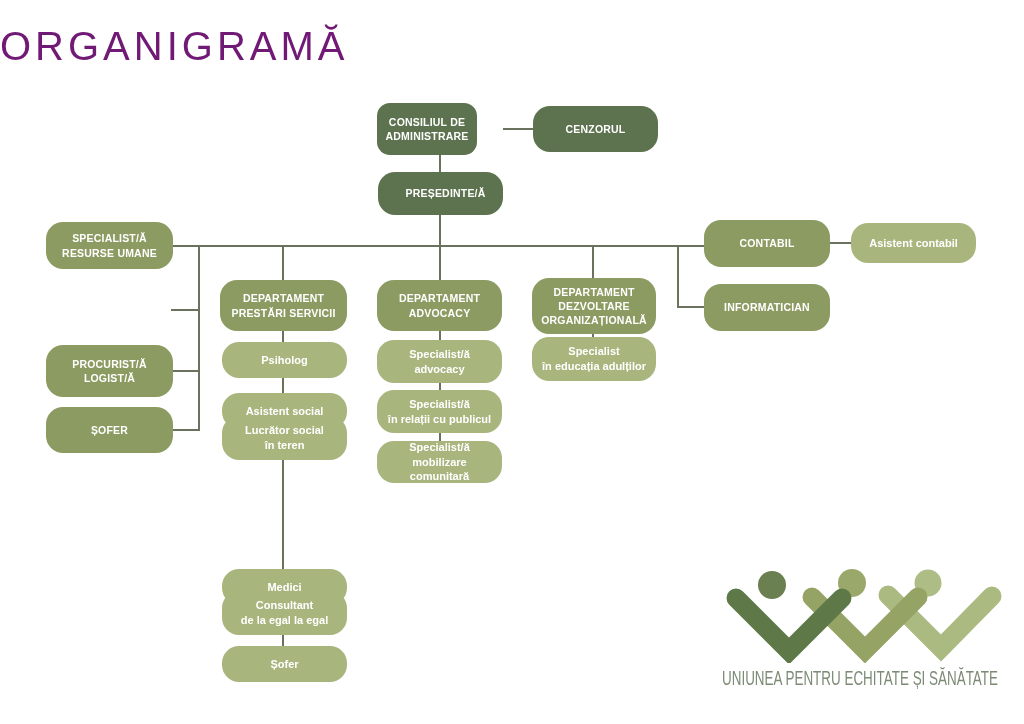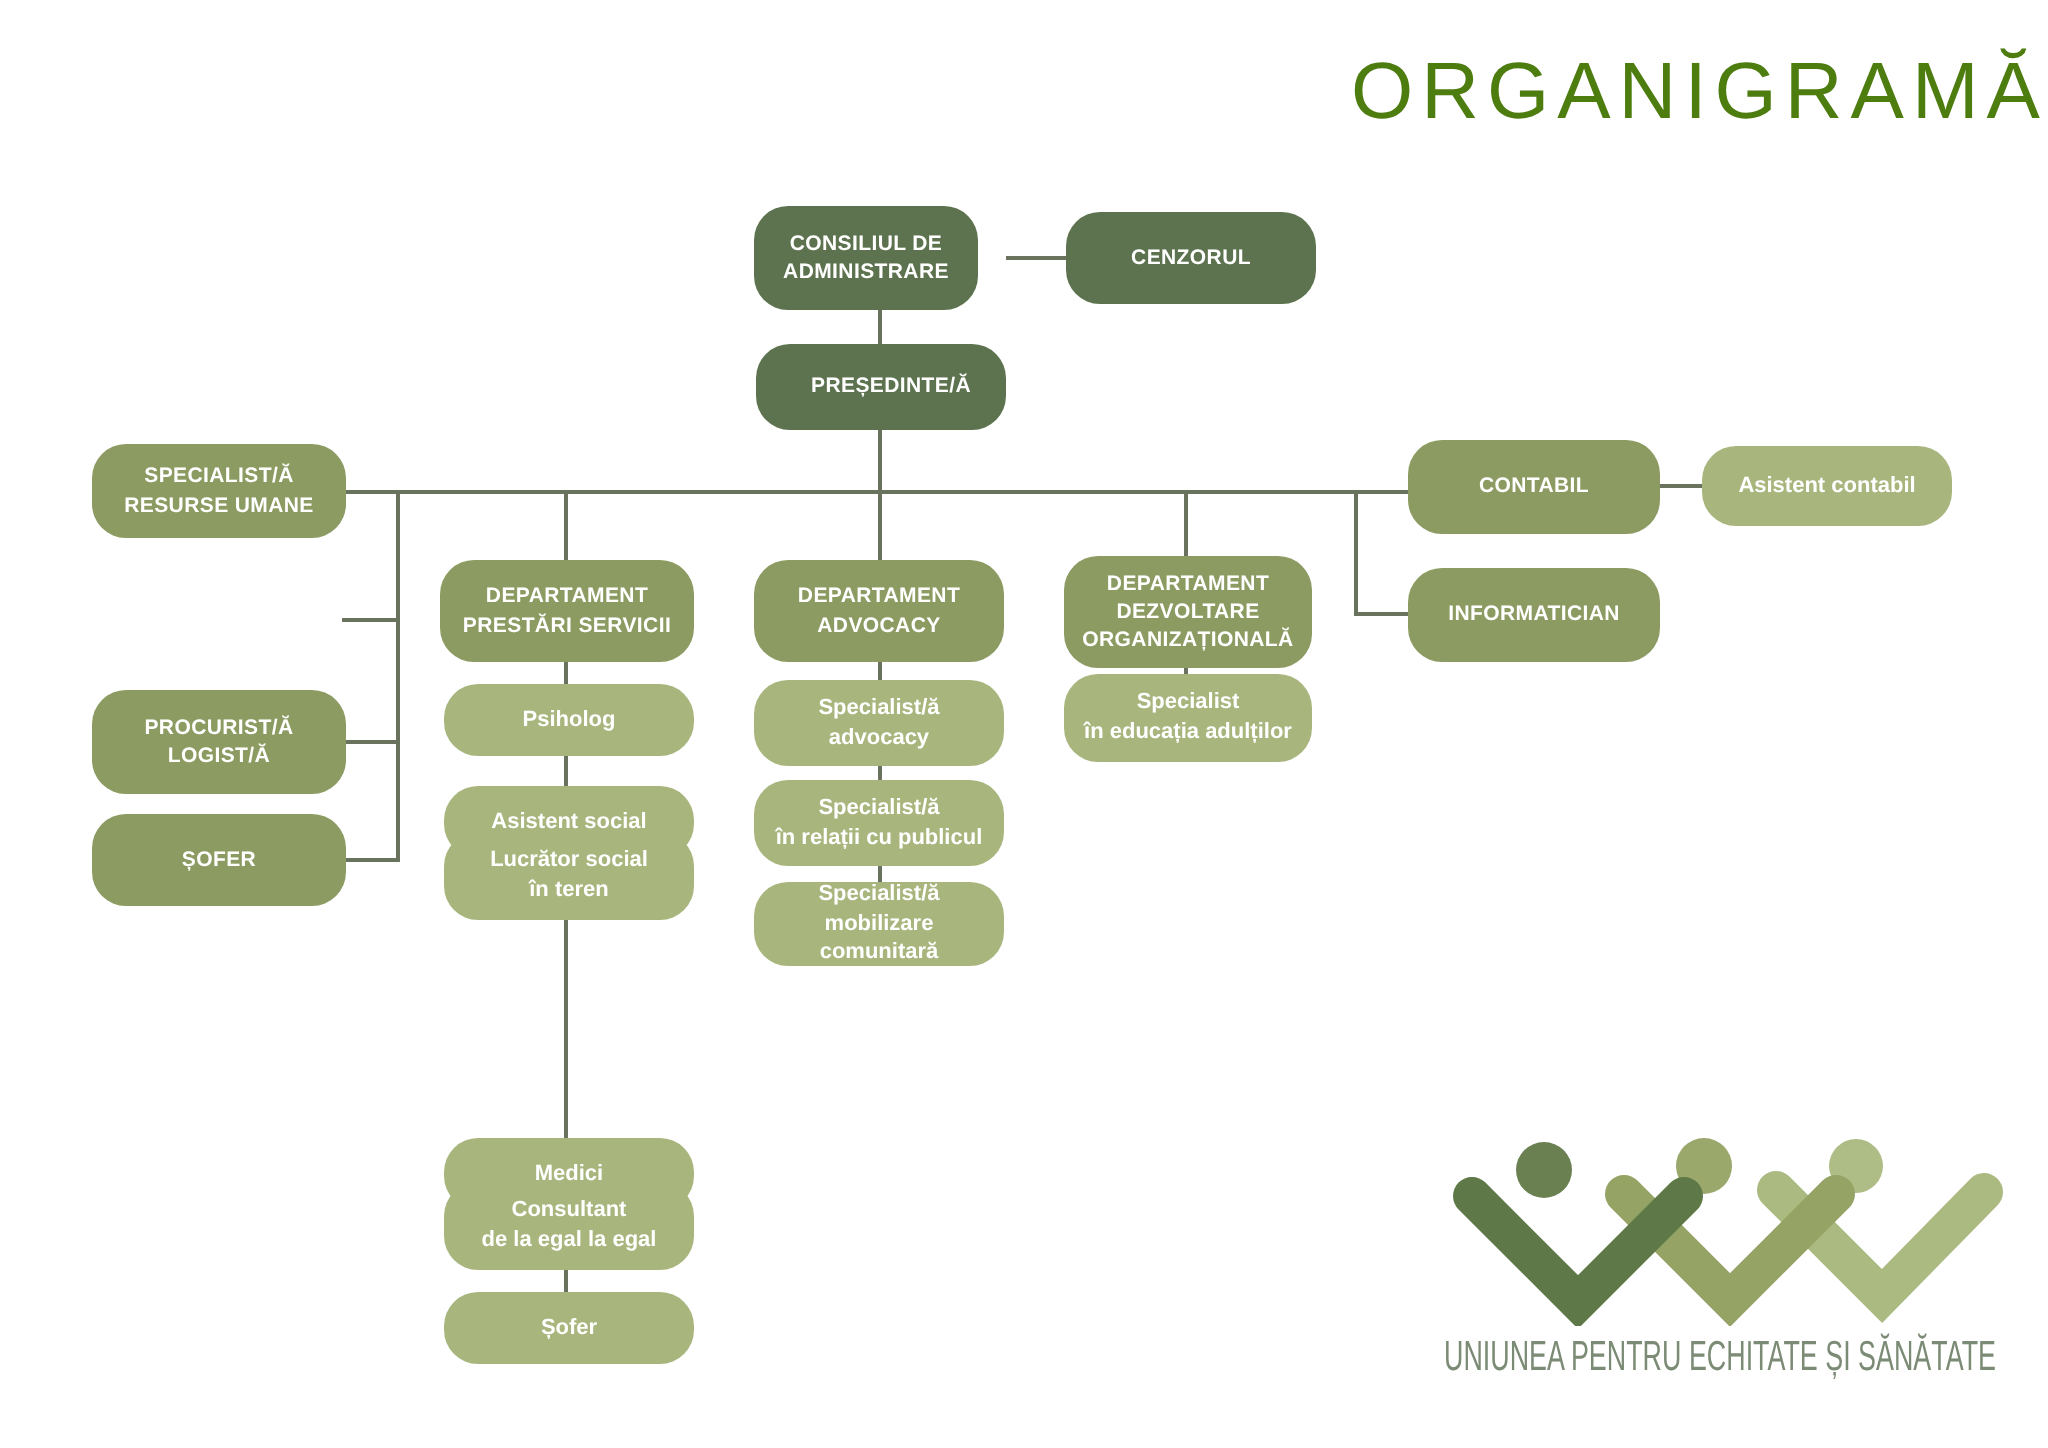--- a/index.html
+++ b/index.html
@@ -1,22 +1,22 @@
 <!DOCTYPE html>
 <html><head>
 <meta charset="utf-8">
 <style>
   html,body{margin:0;padding:0;background:#ffffff;}
   #stage{
     position:relative;width:1024px;height:724px;background:#ffffff;overflow:hidden;
     font-family:"Liberation Sans","DejaVu Sans",sans-serif;
   }
   .page-title{
-    position:absolute;left:0;right:0;top:24px;text-align:right;
-    font-size:40px;font-weight:400;letter-spacing:4px;color:#4d7c0f;
+    position:absolute;left:0;right:0;top:24px;text-align:left;
+    font-size:40px;font-weight:400;letter-spacing:4px;color:#701a75;
   }
   .box{
     position:absolute;border-radius:17px;color:#ffffff;font-weight:bold;
     display:flex;align-items:center;justify-content:center;text-align:center;
     white-space:pre-line;font-size:10.5px;line-height:1.35;letter-spacing:.2px;
     padding:2px 6px;box-sizing:border-box;z-index:2;
   }
   .dark{background:#5d724e;}
   .medium{background:#8c9b61;}
   .light{background:#a8b67e;font-size:11px;letter-spacing:0;}
@@ -41,21 +41,21 @@
   <div class="line" style="left:171px;top:429px;width:27px;height:2px;"></div>
   <div class="line" style="left:282px;top:245px;width:2px;height:35px;"></div>
   <div class="line" style="left:282px;top:331px;width:2px;height:315px;"></div>
   <div class="line" style="left:439px;top:331px;width:2px;height:110px;"></div>
   <div class="line" style="left:592px;top:245px;width:2px;height:33px;"></div>
   <div class="line" style="left:592px;top:332px;width:2px;height:8px;"></div>
   <div class="line" style="left:677px;top:245px;width:2px;height:62px;"></div>
   <div class="line" style="left:677px;top:306px;width:28px;height:2px;"></div>
   <div class="line" style="left:830px;top:242px;width:21px;height:2px;"></div>
 
-  <div class="box dark" style="left:377px;top:103px;width:112px;height:52px;">CONSILIUL DE
+  <div class="box dark" style="left:377px;top:103px;width:100px;height:52px;border-radius:13px;">CONSILIUL DE
 ADMINISTRARE</div>
   <div class="box dark" style="left:533px;top:106px;width:125px;height:46px;">CENZORUL</div>
   <div class="box dark" style="left:378px;top:172px;width:125px;height:43px;padding-left:16px;">PREȘEDINTE/Ă</div>
 
   <div class="box medium" style="left:46px;top:222px;width:127px;height:47px;">SPECIALIST/Ă
 RESURSE UMANE</div>
   <div class="box medium" style="left:46px;top:345px;width:127px;height:52px;">PROCURIST/Ă
 LOGIST/Ă</div>
   <div class="box medium" style="left:46px;top:407px;width:127px;height:46px;">ȘOFER</div>
 

